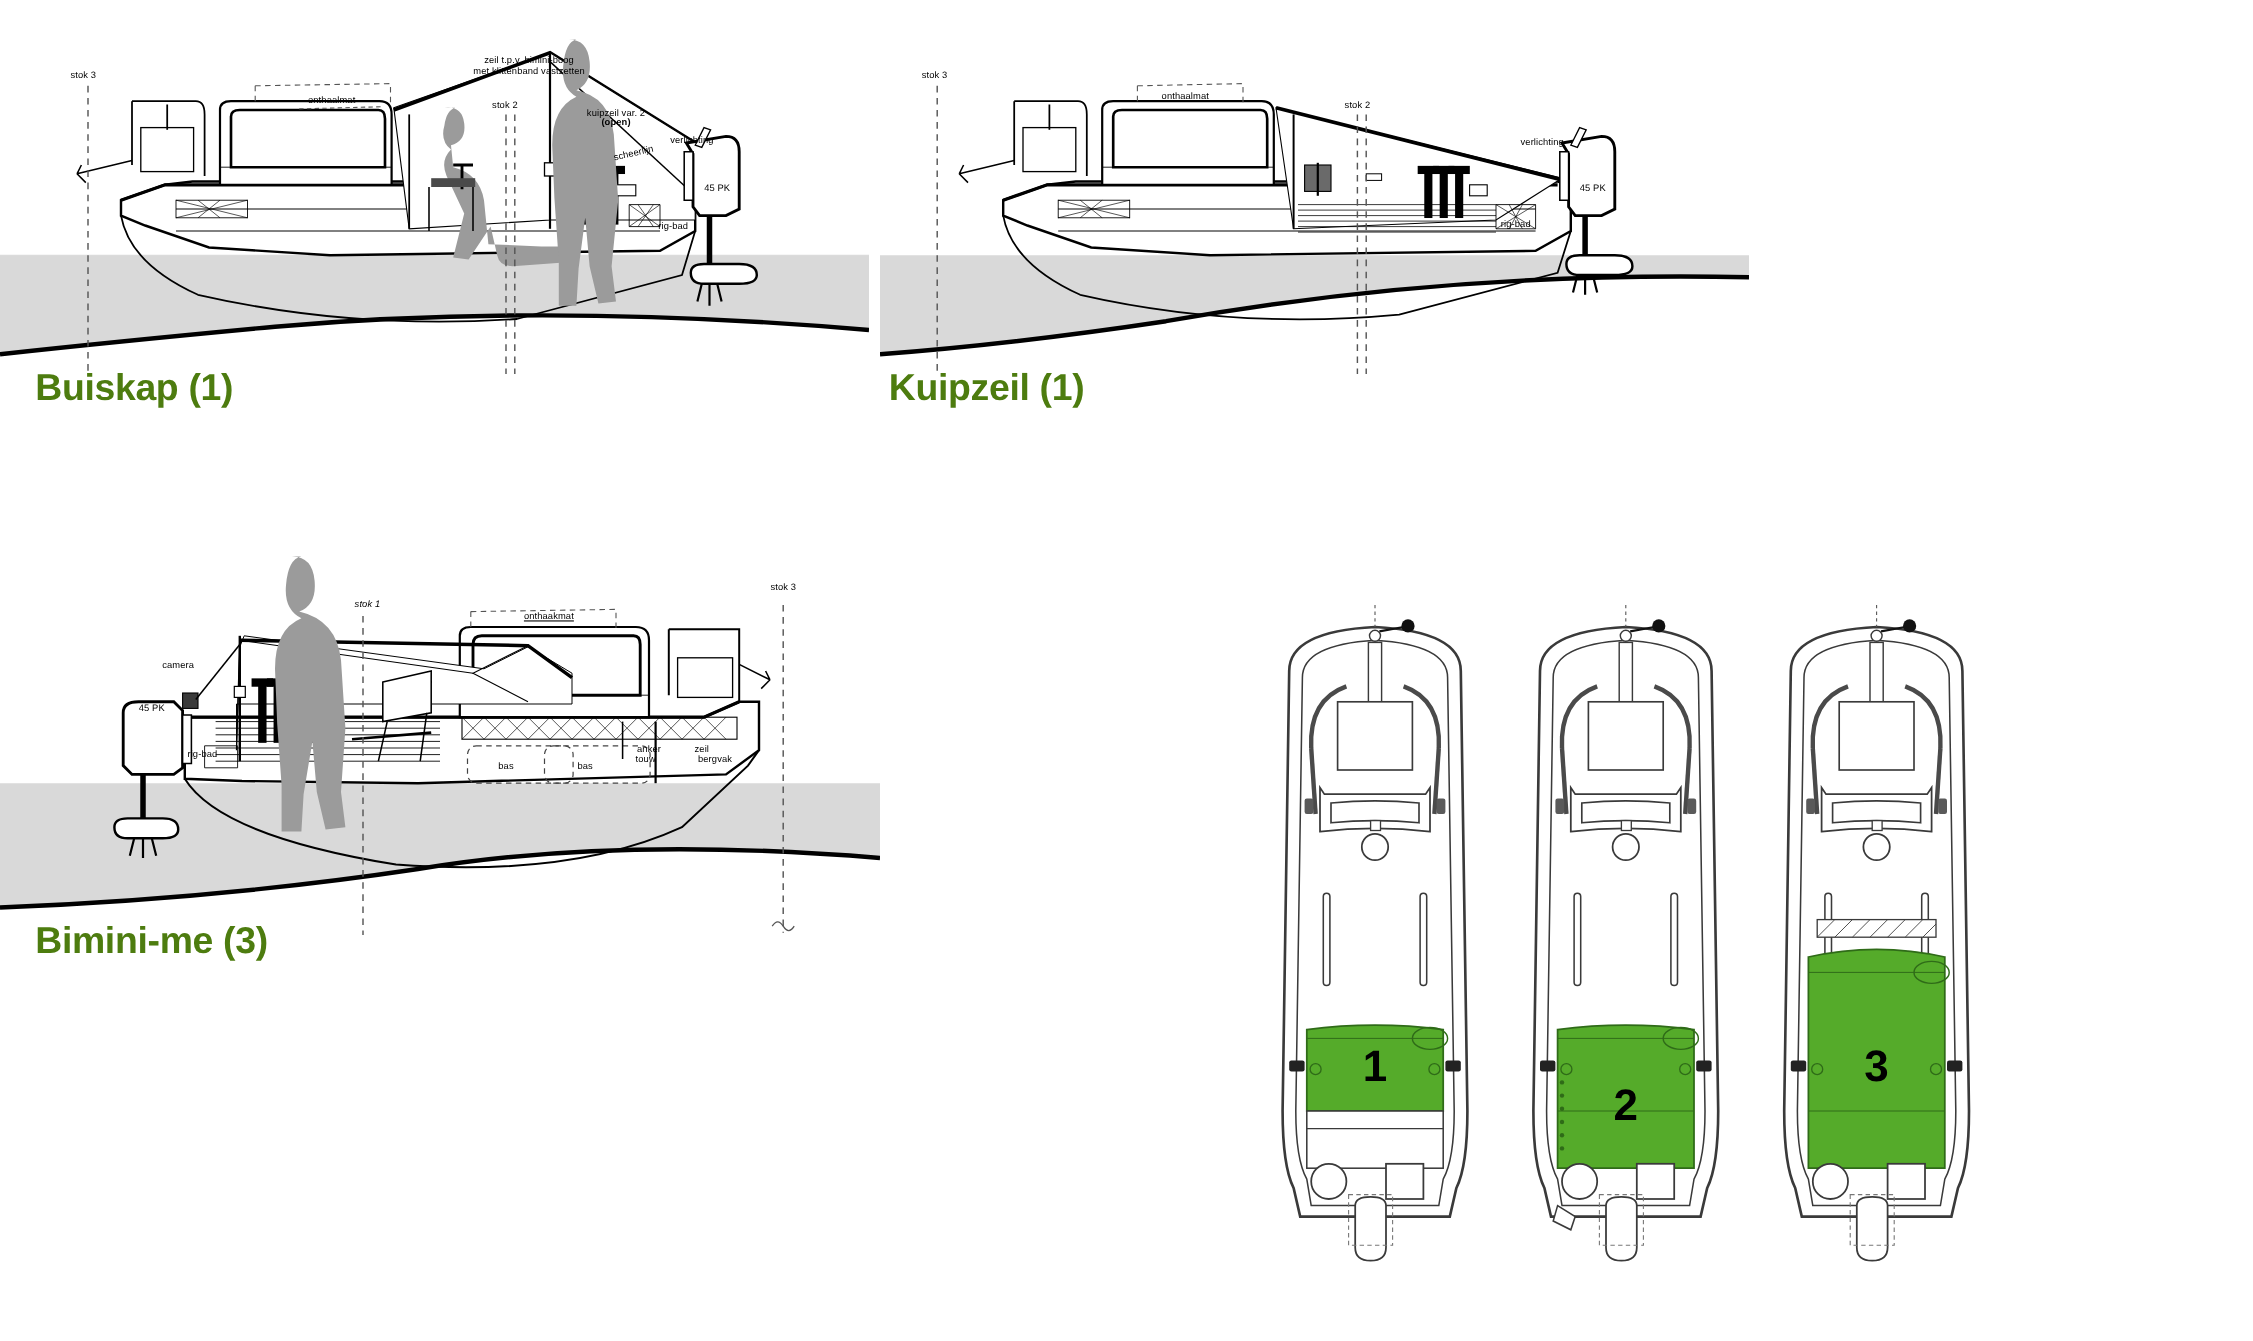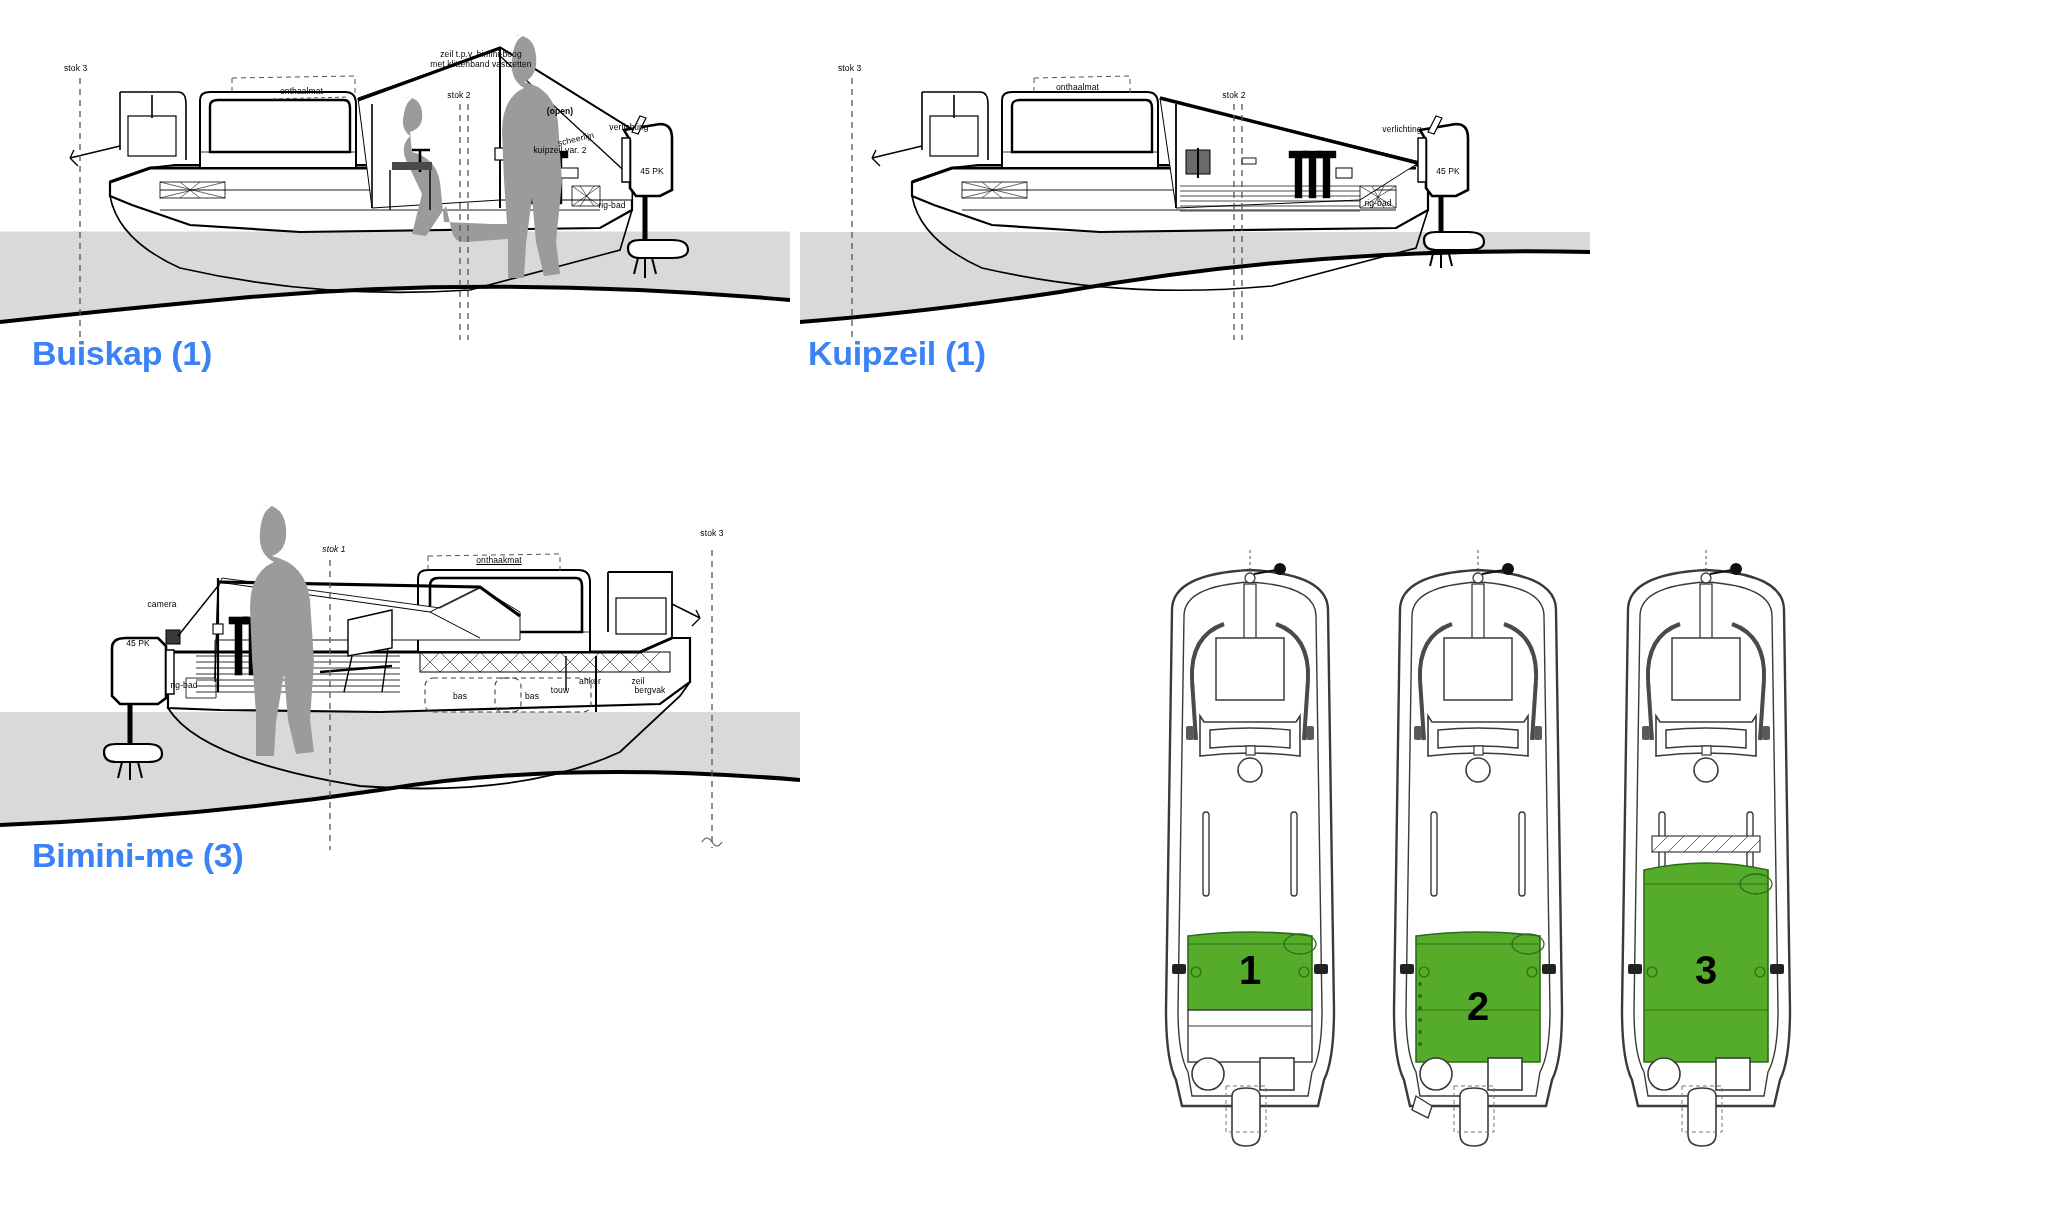--- a/index.html
+++ b/index.html
@@ -10,21 +10,21 @@
     font-family: "Liberation Sans", sans-serif;
     overflow: hidden;
     position: relative;
   }
   .panel { position: absolute; }
 
   
   .caption {
     font-size: 34px;
     font-weight: bold;
-    color: #3b82f6;
+    color: #4d7c0f;
     letter-spacing: -0.3px;
     white-space: nowrap;
   }
 
   
   .anno {
     position: absolute;
     font-size: 8.5px;
     color: #000;
     white-space: nowrap;
@@ -123,21 +123,21 @@
     <line x1="80" y1="78" x2="80" y2="340" stroke="#555" stroke-width="1.3" stroke-dasharray="6,5"></line>
     <line x1="460" y1="104" x2="460" y2="340" stroke="#555" stroke-width="1.3" stroke-dasharray="6,5"></line>
     <line x1="468" y1="104" x2="468" y2="340" stroke="#555" stroke-width="1.3" stroke-dasharray="6,5"></line>
   </svg>
 
   <div class="anno" style="left:64px;top:63px;">stok 3</div>
   <div class="anno" style="left:280px;top:86px;">onthaalmat</div>
   <div class="anno c" style="left:481px;top:49px;">zeil t.p.v. bimini-boog</div>
   <div class="anno c" style="left:481px;top:59px;">met klittenband  vastzetten</div>
   <div class="anno c" style="left:459px;top:90px;">stok 2</div>
-  <div class="anno c" style="left:560px;top:97px;margin-top:48px;">kuipzeil var. 2</div>
+  <div class="anno c" style="left:560px;top:97px;">kuipzeil var. 2</div>
   <div class="anno c" style="left:560px;top:106px;font-weight:bold;">(open)</div>
   <div class="anno rot" style="left:558px;top:138px;">scheerlijn</div>
   <div class="anno c" style="left:629px;top:122px;">verlichting</div>
   <div class="anno c" style="left:652px;top:166px;">45 PK</div>
   <div class="anno c" style="left:612px;top:200px;">rig-bad</div>
 
   <div class="caption" style="position:absolute;left:32px;top:334px;">Buiskap (1)</div>
 </div>
 
 <div class="panel" style="left:800px;top:0;width:790px;height:400px;">
@@ -304,21 +304,21 @@
 
   <div class="anno c" style="left:162px;top:139px;">camera</div>
   <div class="anno c" style="left:334px;top:84px;font-style:italic;">stok 1</div>
   <div class="anno c" style="left:499px;top:95px;text-decoration:underline;">onthaakmat</div>
   <div class="anno c" style="left:712px;top:68px;">stok 3</div>
   <div class="anno c" style="left:138px;top:178px;">45 PK</div>
   <div class="anno c" style="left:184px;top:220px;">rig-bad</div>
   <div class="anno c" style="left:460px;top:231px;">bas</div>
   <div class="anno c" style="left:532px;top:231px;">bas</div>
   <div class="anno c" style="left:590px;top:216px;">anker</div>
-  <div class="anno c" style="left:560px;top:225px;">touw</div>
+  <div class="anno c" style="left:587px;top:225px;">touw</div>
   <div class="anno c" style="left:638px;top:216px;">zeil</div>
   <div class="anno c" style="left:638px;top:225px;margin-left:12px;">bergvak</div>
 
   <div class="caption" style="position:absolute;left:32px;top:376px;">Bimini-me (3)</div>
 </div>
 
 <div class="panel" style="left:1100px;top:540px;width:948px;height:650px;">
 
   <svg width="300" height="620" viewBox="0 0 300 620" style="position:absolute;left:0;top:0;">
 

